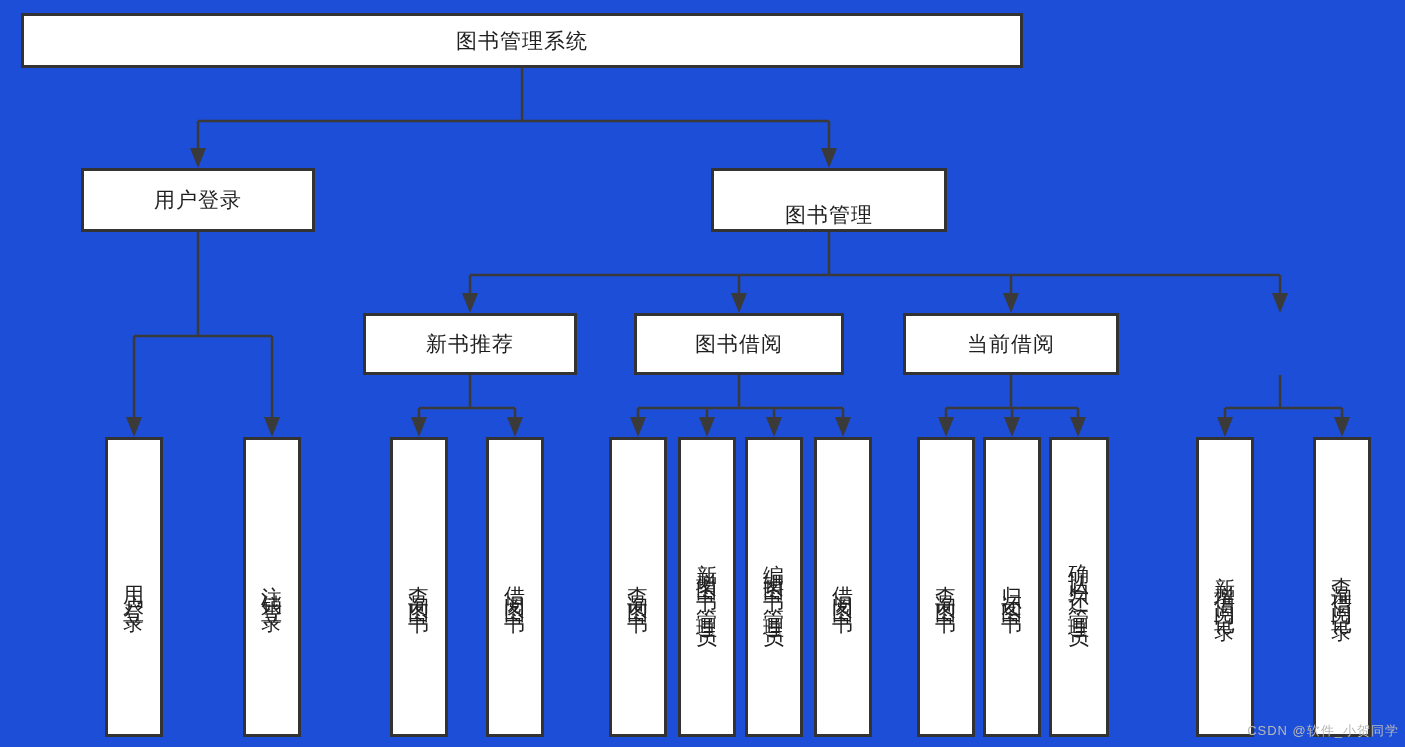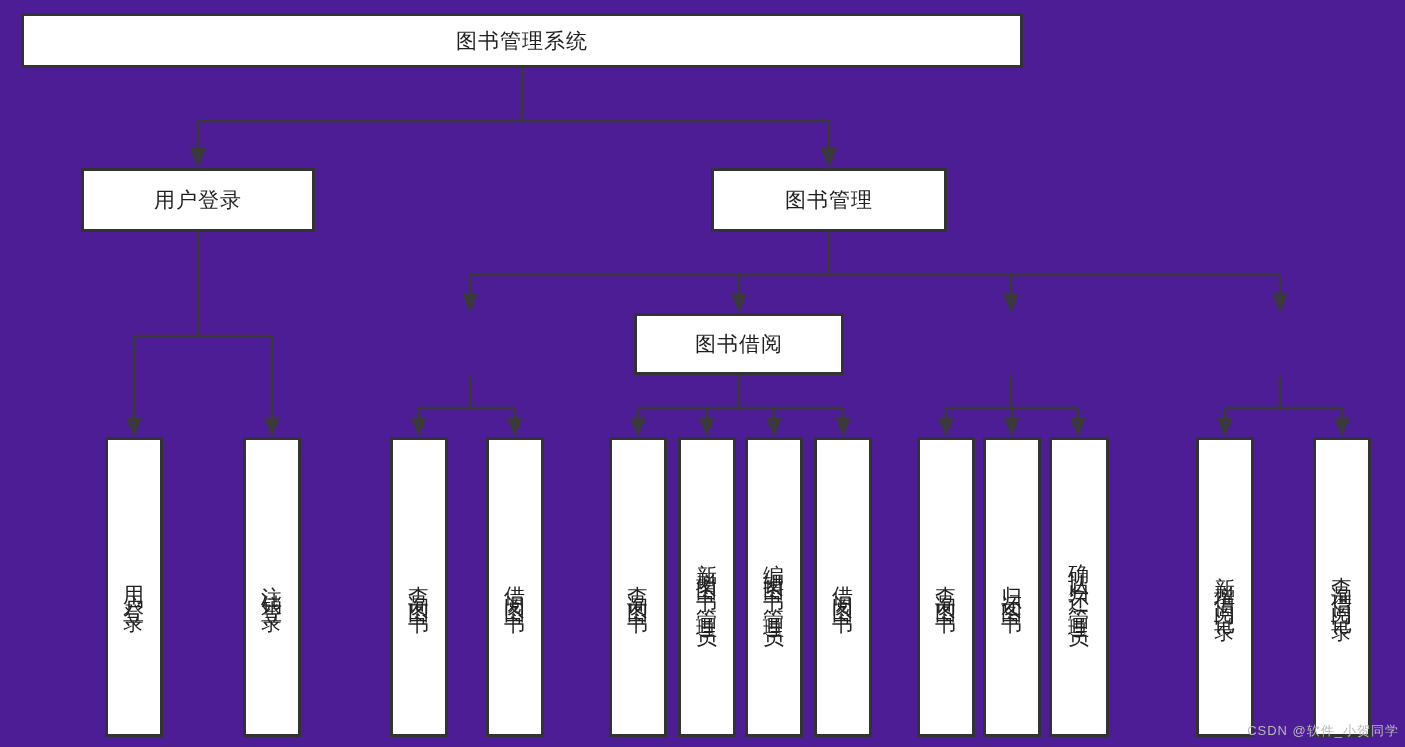--- a/index.html
+++ b/index.html
@@ -5,21 +5,21 @@
   html, body { margin: 0; padding: 0; }
   body {
     width: 1405px; height: 747px;
     background: #ffffff;
     font-family: "Liberation Sans", sans-serif;
     color: #1f1f1f;
   }
   .canvas {
     position: relative;
     width: 1405px; height: 747px;
-    background: #4c1d95;
+    background: #1d4ed8;
     overflow: hidden;
   }
   svg.wires { position: absolute; left: 0; top: 0; }
   svg.wires path { stroke: #3a3a3a; stroke-width: 2.5; fill: none; }
   svg.wires polygon { fill: #3a3a3a; stroke: none; }
   .box {
     position: absolute;
     box-sizing: border-box;
     background: #ffffff;
     border: 3px solid #333333;
@@ -99,26 +99,32 @@
     </g>
   </svg>
 
   <div class="box h" style="left:21px; top:13px; width:1002px; height:55px;">
     <span class="label">图书管理系统</span>
   </div>
 
   <div class="box h" style="left:81px; top:168px; width:234px; height:64px;">
     <span class="label">用户登录</span>
   </div>
-  <div class="box h" style="left:711px; top:168px; width:236px; height:64px;">
+  <div class="box h" style="left:711px; top:168px; width:236px; height:64px;align-items:flex-end;">
     <span class="label">图书管理</span>
   </div>
 
+  <div class="box h" style="left:363px; top:313px; width:214px; height:62px;">
+    <span class="label">新书推荐</span>
+  </div>
   <div class="box h" style="left:634px; top:313px; width:210px; height:62px;align-items:center;">
     <span class="label">图书借阅</span>
+  </div>
+  <div class="box h" style="left:903px; top:313px; width:216px; height:62px;">
+    <span class="label">当前借阅</span>
   </div>
 
   <div class="box v" style="left:105px; top:437px; width:58px; height:300px;">
     <span class="label">用户登录</span>
   </div>
   <div class="box v" style="left:243px; top:437px; width:58px; height:300px;">
     <span class="label">注销登录</span>
   </div>
 
   <div class="box v" style="left:390px; top:437px; width:58px; height:300px;">

